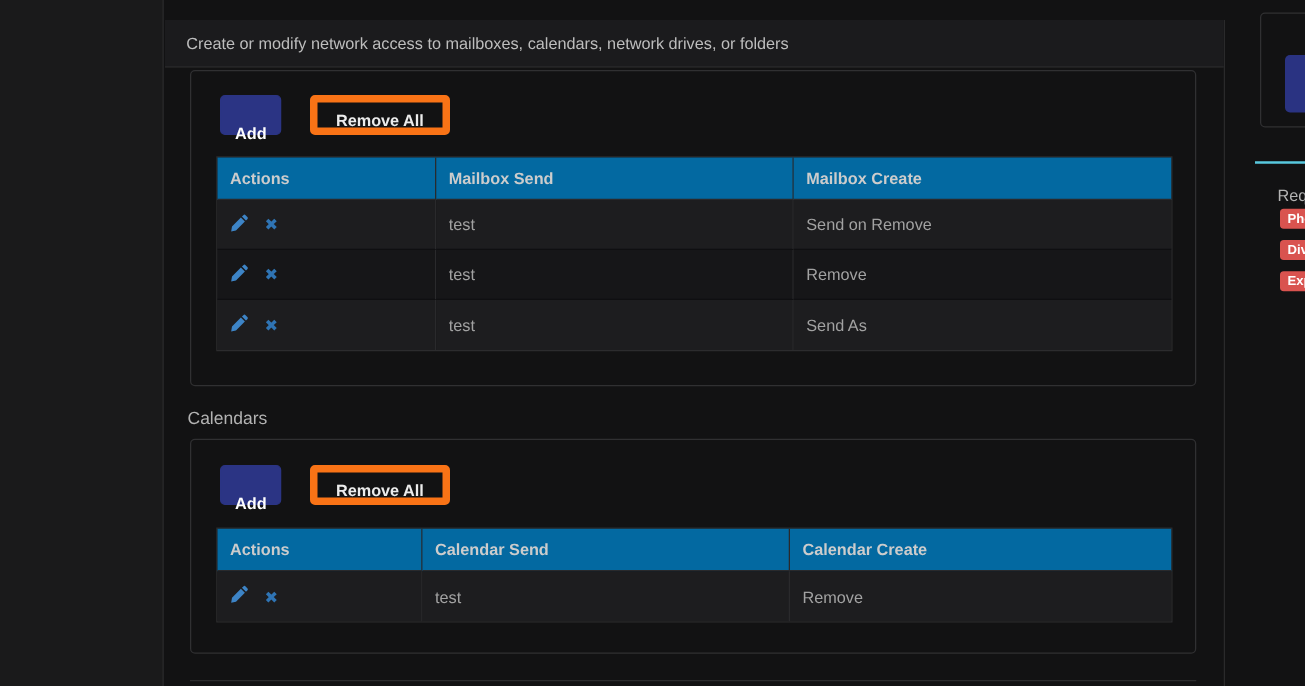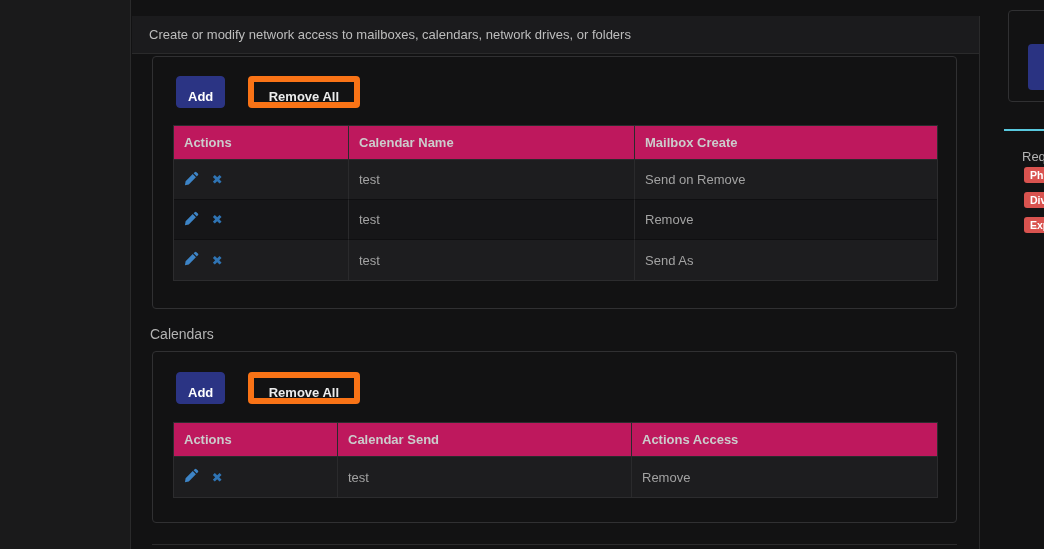--- a/index.html
+++ b/index.html
@@ -26,40 +26,40 @@
   .section-card {
     position: absolute; left: 20px; width: 805px;
     border: 1px solid #303032; border-radius: 4px;
   }
   #mailboxes-card { top: 40px; height: 253px; }
   #calendars-card { top: 335px; height: 172px; }
   .btn-row { position: absolute; left: 23px; }
   #mailboxes-card .btn-row { top: 19px; }
   #calendars-card .btn-row { top: 20px; }
   .btn-primary {
-    display: inline-block; height: 32px; line-height: 32px; padding: 4px 11px;
+    display: inline-block; height: 32px; line-height: 32px; padding: 14px 11px;
     background: #2b3484; color: #ffffff; font-size: 13px; font-weight: 600;
     border: 1px solid #2b3484; border-radius: 4px; cursor: pointer; vertical-align: top;
   }
   .btn-outline {
     display: inline-block; height: 32px; line-height: 30px; padding: 0 15px;
     margin-left: 18px; background: transparent; color: #ececec;
     font-size: 13px; font-weight: 600;
     border: 6px solid #f97316; border-radius: 4px; cursor: pointer; vertical-align: top; text-align: center;
   }
   table.grid {
     position: absolute; left: 20px; width: 763px;
     border-collapse: separate; border-spacing: 0; table-layout: fixed;
     border: 1px solid #2c2c2e; font-size: 13px;
   }
   #mailboxes-card table.grid { top: 68px; }
   #calendars-card table.grid { top: 70px; }
   table.grid th {
     height: 34px; padding: 0 10px; text-align: left;
-    color: #cccccc; font-weight: 700; background: #be185d;
+    color: #cccccc; font-weight: 700; background: #0369a1;
     border-right: 1px solid #2a2a2c; border-bottom: 1px solid #2a2a2c;
     overflow: hidden; white-space: nowrap;
   }
   table.grid td {
     height: 40px; padding: 0 10px; color: #a2a2a2; background: #161618;
     border-right: 1px solid #2a2a2c; border-bottom: 1px solid #0f0f11;
     overflow: hidden; white-space: nowrap;
   }
   table.grid th:last-child, table.grid td:last-child { border-right: none; }
   table.grid tr:last-child td { border-bottom: none; }
@@ -119,21 +119,21 @@
       </div>
       <table class="grid">
         <colgroup>
             <col style="width:175px">
             <col style="width:286px">
             <col style="width:302px">
           </colgroup>
         <tbody>
             <tr>
           <th>Actions</th>
-          <th>Calendar Name</th>
+          <th>Mailbox Send</th>
           <th>Mailbox Create</th>
         </tr>
         <tr class="stripe">
           <td class="actions-cell">
             <span class="icon-btn"><svg class="pencil" viewBox="0 0 16 16" fill="#3d84c6">
                     <path d="M11.4 1.2a1.3 1.3 0 0 1 1.9 0l1.5 1.5a1.3 1.3 0 0 1 0 1.9l-1.2 1.2-3.4-3.4 1.2-1.2zM9.3 3.3l3.4 3.4-7.6 7.6-4.1.8.7-4.2 7.6-7.6z"></path>
                   </svg></span>
             <span class="icon-btn x-glyph">✖</span>
           </td>
           <td>test</td>
@@ -173,21 +173,21 @@
       <table class="grid">
         <colgroup>
             <col style="width:164px">
             <col style="width:294px">
             <col style="width:305px">
           </colgroup>
         <tbody>
             <tr>
           <th>Actions</th>
           <th>Calendar Send</th>
-          <th>Actions Access</th>
+          <th>Calendar Create</th>
         </tr>
         <tr class="stripe">
           <td class="actions-cell">
             <span class="icon-btn"><svg class="pencil" viewBox="0 0 16 16" fill="#3d84c6">
                     <path d="M11.4 1.2a1.3 1.3 0 0 1 1.9 0l1.5 1.5a1.3 1.3 0 0 1 0 1.9l-1.2 1.2-3.4-3.4 1.2-1.2zM9.3 3.3l3.4 3.4-7.6 7.6-4.1.8.7-4.2 7.6-7.6z"></path>
                   </svg></span>
             <span class="icon-btn x-glyph">✖</span>
           </td>
           <td>test</td>
           <td>Remove</td>

